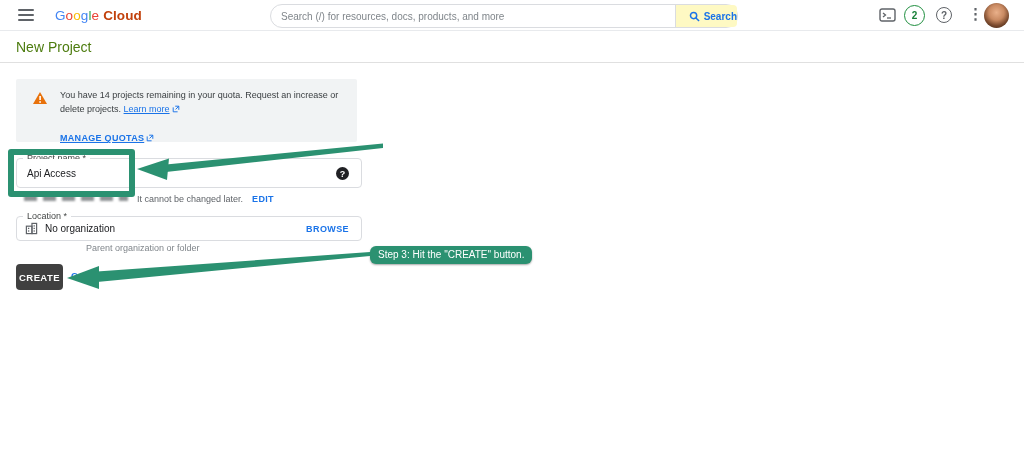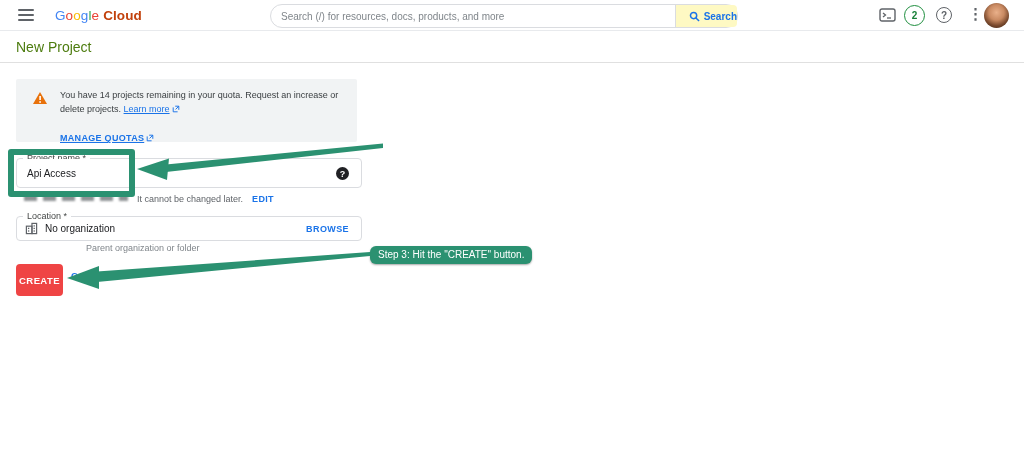--- a/index.html
+++ b/index.html
@@ -52,21 +52,21 @@
   .browse { position:absolute; right:12px; top:7px; font-size:9px; font-weight:700; color:#1a73e8; letter-spacing:.4px; cursor:pointer; }
 
   .id-note { position:absolute; left:137px; top:194px; font-size:9px; color:#5f6368; white-space:nowrap; }
   .id-note .edit { color:#1a73e8; font-weight:700; margin-left:9px; letter-spacing:.3px; cursor:pointer; }
   .smudge { position:absolute; left:24px; top:195px; width:104px; height:6px; z-index:1;
             background:repeating-linear-gradient(90deg,#6b6f73 0 13px, transparent 13px 19px);
             filter:blur(1.3px); opacity:.75; }
 
   .loc-helper { position:absolute; left:38px; top:243px; font-size:9px; color:#80868b;padding-left:48px; }
 
-  .create-btn { position:absolute; left:16px; top:264px; width:47px; height:32px; background:#ef4444; color:#fff; border:0; border-radius:4px; font-size:9.5px; font-weight:700; letter-spacing:.4px; font-family:"Liberation Sans",sans-serif; cursor:pointer; }
+  .create-btn { position:absolute; left:16px; top:264px; width:47px; height:26px; background:#404040; color:#fff; border:0; border-radius:4px; font-size:9.5px; font-weight:700; letter-spacing:.4px; font-family:"Liberation Sans",sans-serif; cursor:pointer; }
   .cancel-btn { position:absolute; left:71px; top:270px; font-size:9.5px; font-weight:700; color:#1a73e8; letter-spacing:.4px; cursor:pointer; }
 
   
   .ann-box { position:absolute; background:#2b9171; color:#fff; font-size:10px; line-height:14px; border-radius:4px; box-shadow:0 1px 2px rgba(0,0,0,.35); z-index:55; }
   .ann-step2 { left:383px; top:131px; padding:2px 7px; }
   .ann-step2 div { white-space:nowrap; }
   .ann-step3 { left:370px; top:246px; padding:2px 8px; border-radius:6px; }
   .ann-rect { position:absolute; left:8px; top:149px; width:127px; height:48px; border:6px solid #2b9171; border-radius:3px; z-index:50; }
   .arrows { position:absolute; left:0; top:0; width:1024px; height:469px; z-index:60; pointer-events:none; }
 </style>

